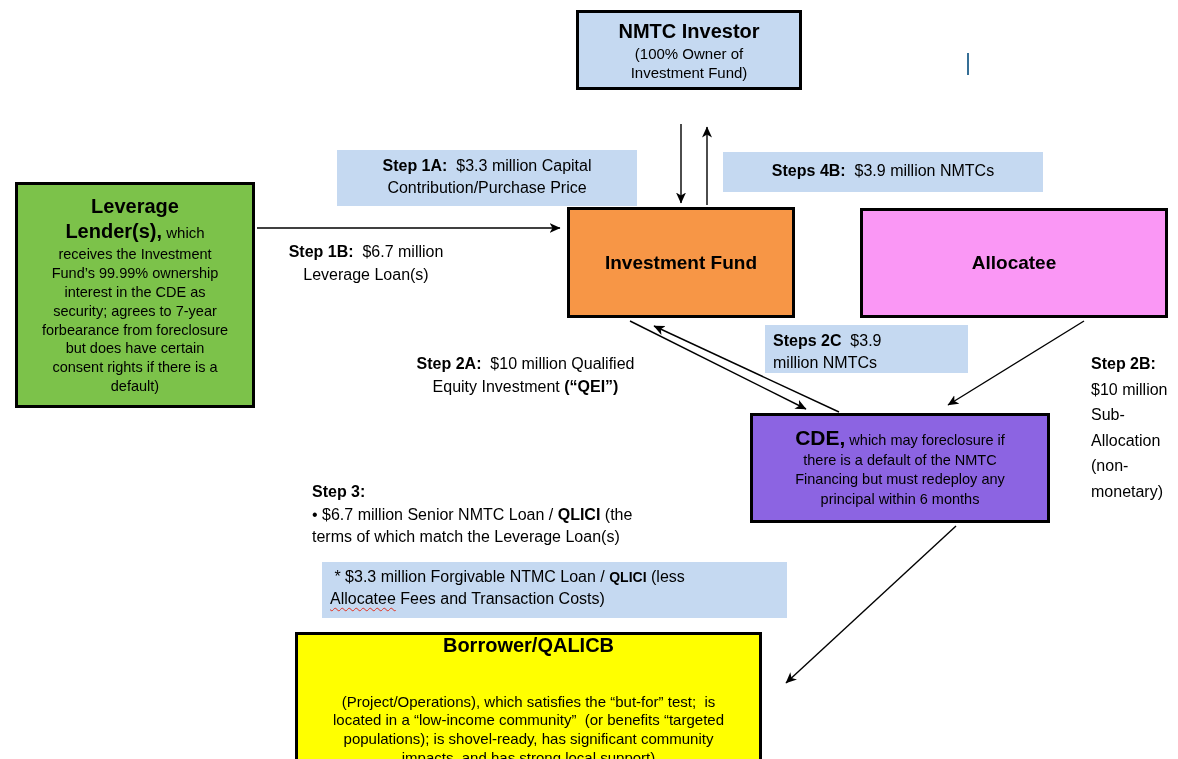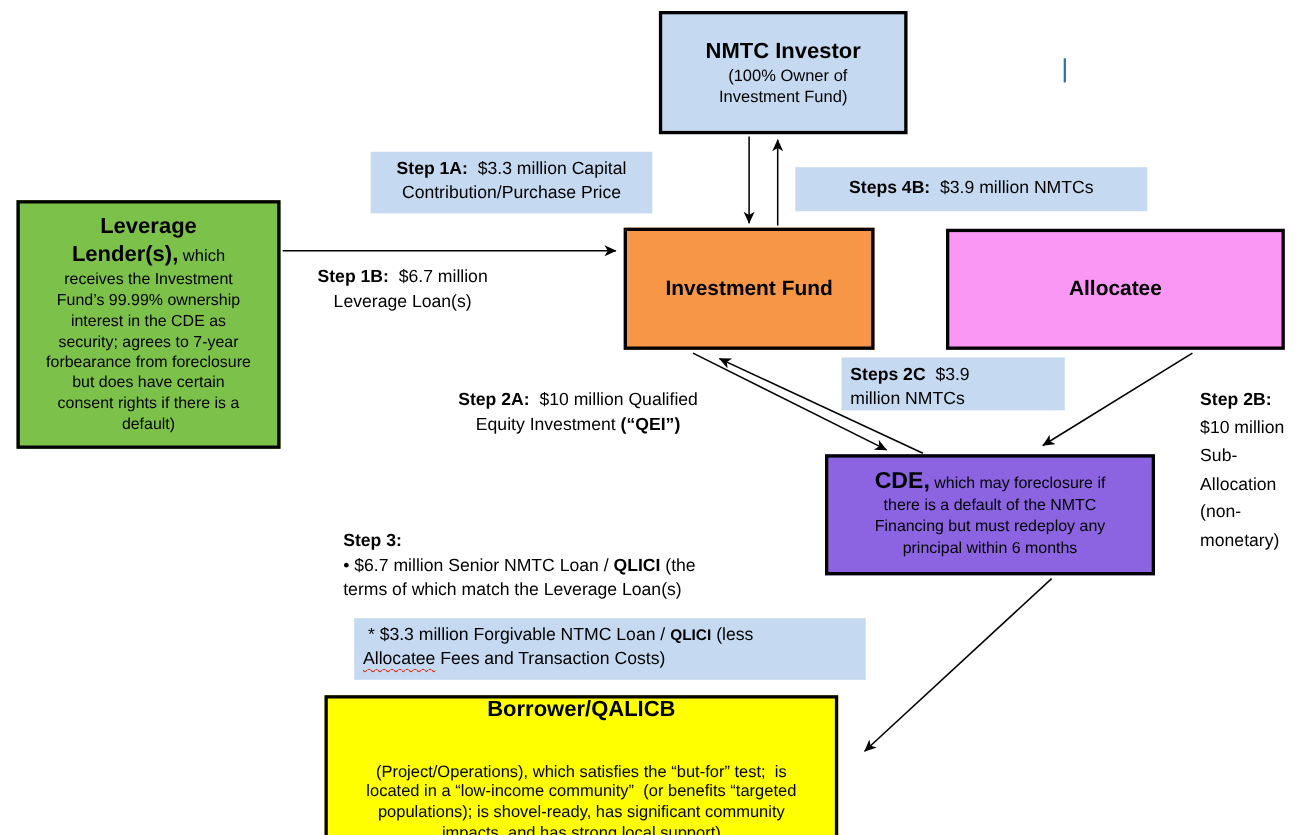--- a/index.html
+++ b/index.html
@@ -25,41 +25,41 @@
   .b{font-weight:bold;}
   .lbl{
     position:absolute;
     box-sizing:border-box;
     font-size:16px;
     line-height:22px;
     white-space:pre-line;
   }
   .blue-bg{padding:5px 10px;}
   
-  #box-nmtc{left:599px;top:10px;width:226px;height:112px;text-align:right;}
+  #box-nmtc{left:576px;top:10px;width:226px;height:80px;}
   #box-nmtc .box-title{font-size:20px;line-height:26px;}
   #box-nmtc .box-body{font-size:15px;line-height:19.5px;}
   #box-ll{left:15px;top:182px;width:240px;height:226px;padding:2px 4px;}
   #box-ll .t1{font-size:20px;font-weight:bold;line-height:25px;}
   #box-ll .t2-rest{font-size:15px;font-weight:normal;}
   #box-ll .box-body{font-size:14.5px;line-height:18.8px;}
   #box-if{left:567px;top:207px;width:228px;height:111px;gap:48px;}
   #box-if .box-title{font-size:19px;line-height:25px;}
   #box-if .box-body{font-size:14.5px;line-height:19px;}
   #box-alloc{left:860px;top:208px;width:308px;height:110px;}
   #box-alloc .box-title{font-size:19px;line-height:24px;}
   #box-alloc .box-body{font-size:14.5px;line-height:19.5px;}
   #box-cde{left:750px;top:413px;width:300px;height:110px;display:block;padding:12px 14px;}
   #box-cde .cde-par{font-size:14.5px;line-height:19.5px;text-align:center;}
   #box-cde .cde-t{font-size:21px;font-weight:bold;}
   #box-borrower{left:295px;top:632px;width:467px;height:136px;gap:36px;}
   #box-borrower .box-title{font-size:20px;line-height:24px;}
   #box-borrower .box-body{font-size:15px;line-height:18.6px;}
   
-  #lbl-1a{left:337px;top:138px;width:256px;height:56px;text-align:center;padding-top:5px;}
+  #lbl-1a{left:337px;top:150px;width:300px;height:56px;text-align:center;padding-top:5px;}
   #lbl-4b{left:723px;top:152px;width:320px;height:40px;text-align:center;padding-top:8px;}
   #lbl-2c{left:765px;top:325px;width:203px;height:48px;text-align:left;padding:5px 8px;}
   #lbl-3star{left:322px;top:562px;width:465px;height:56px;text-align:left;padding:4px 8px;}
   #lbl-3star .qlici{font-size:14px;font-weight:bold;}
   #lbl-3star .sp{
     text-decoration-line:underline;
     text-decoration-style:wavy;
     text-decoration-color:#e0301e;
     text-decoration-thickness:1px;
     text-underline-offset:3px;

